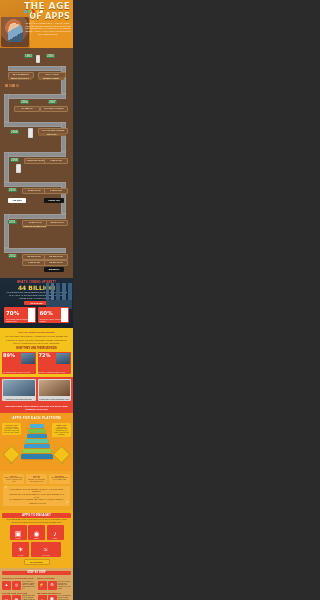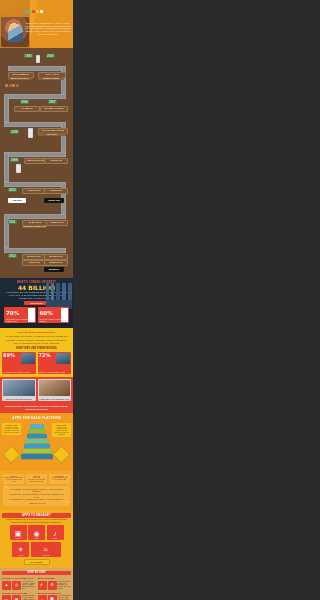--- a/index.html
+++ b/index.html
@@ -250,20 +250,24 @@
 </style>
 </head>
 <body>
 
 <div id="page">
 
   <div class="sec header">
     <div class="hdr-left">
       <div class="hdr-photo"></div>
       <div class="hdr-person"></div>
+    </div>
+    <div class="title-wrap">
+      <div class="t1">THE AGE</div>
+      <div class="t2">OF APPS</div>
     </div>
     <div class="hdr-icons">
       <i style="background:#4fb0d8"></i>
       <i style="background:#7ac24a"></i>
       <i style="background:#e8412f"></i>
       <i style="background:#f5c21c"></i>
       <i style="background:#fff"></i>
     </div>
     <div class="hdr-sub">
       <div>APPS HAVE CHANGED THE WAY WE LIVE, WORK AND PLAY.</div>

